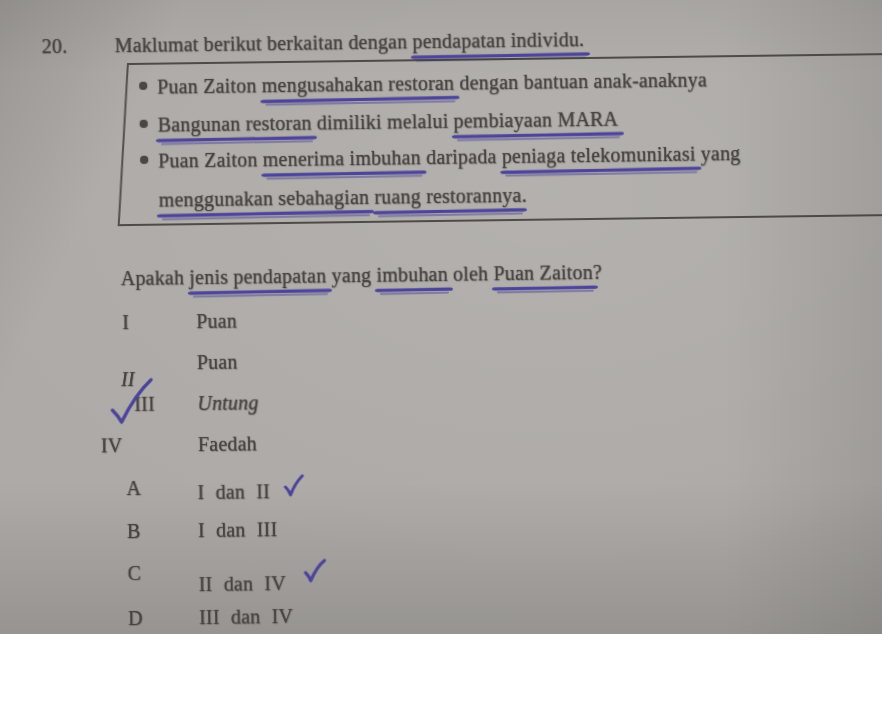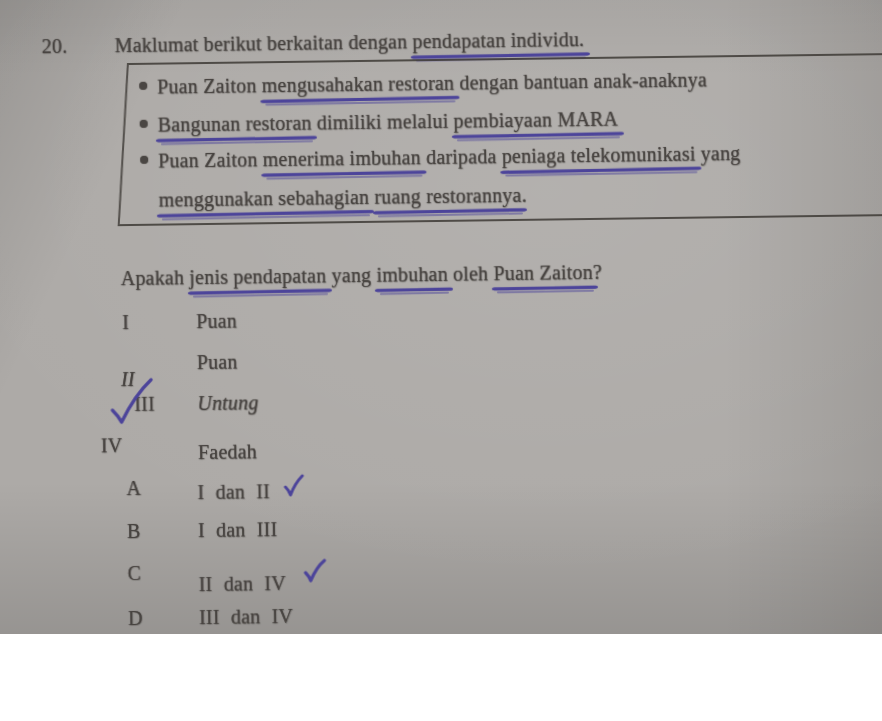--- a/index.html
+++ b/index.html
@@ -92,21 +92,21 @@
 
     <div class="txt" style="left:130px;top:392px;">III</div>
     <div class="txt item-label" style="left:193px;top:392px;font-style:italic;">Untung</div>
     <span class="strike" style="left:102px;top:374px;">
       <svg width="52" height="52" viewBox="0 0 52 52">
           <path class="ink-stroke" style="stroke-width:3.4" d="M6 36 C10 40, 13 44, 15 48 C22 34, 33 17, 45 6"></path>
         </svg>
     </span>
 
     <div class="txt" style="left:96px;top:433px;">IV</div>
-    <div class="txt item-label" style="left:193px;top:433px;margin-top:8px;">Faedah</div>
+    <div class="txt item-label" style="left:193px;top:433px;">Faedah</div>
 
     <div class="txt" style="left:121px;top:476px;">A</div>
     <div class="txt opt-text" style="left:192px;top:476px;"><span>I dan II</span><span class="tick" style="margin-left:12px;"><svg width="24" height="26" viewBox="0 0 24 26">
             <path class="ink-stroke" d="M4 13 C6 15, 8 18, 9 21 C12 13, 17 6, 21 2"></path>
           </svg></span></div>
 
     <div class="txt" style="left:121px;top:519px;">B</div>
     <div class="txt opt-text" style="left:192px;top:519px;"><span>I dan III</span></div>
 
     <div class="txt" style="left:121px;top:561px;">C</div>

